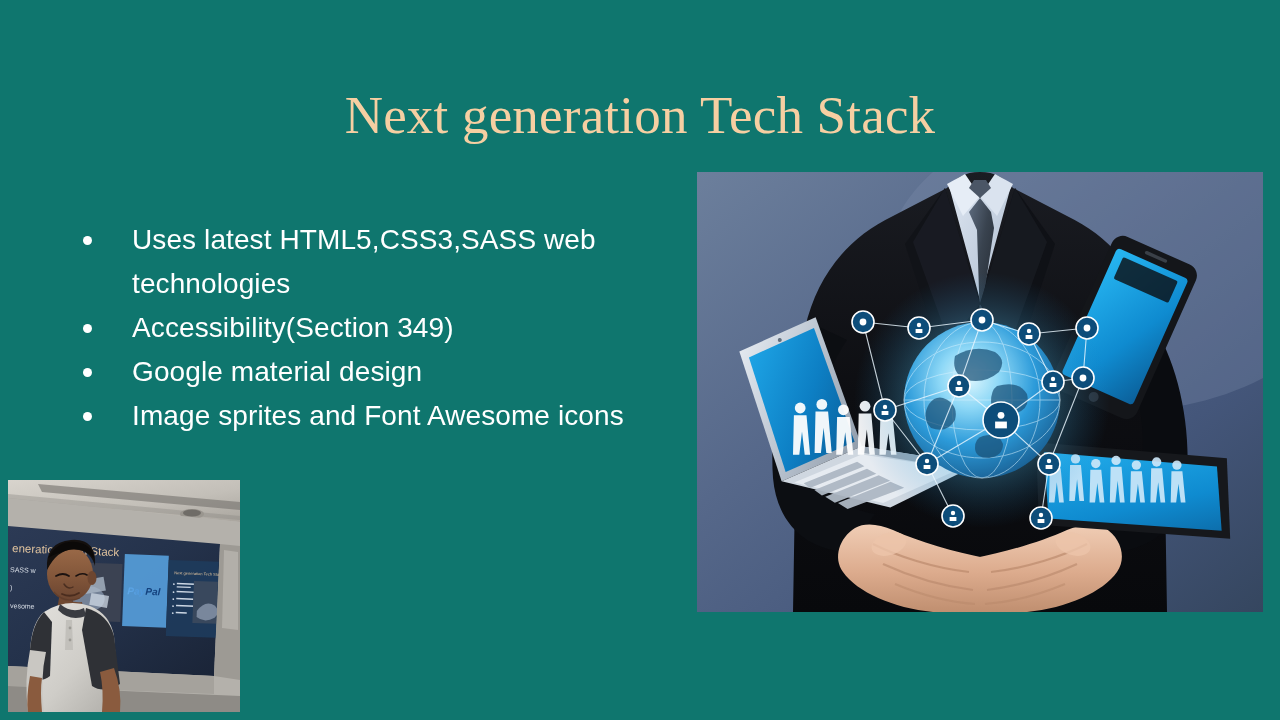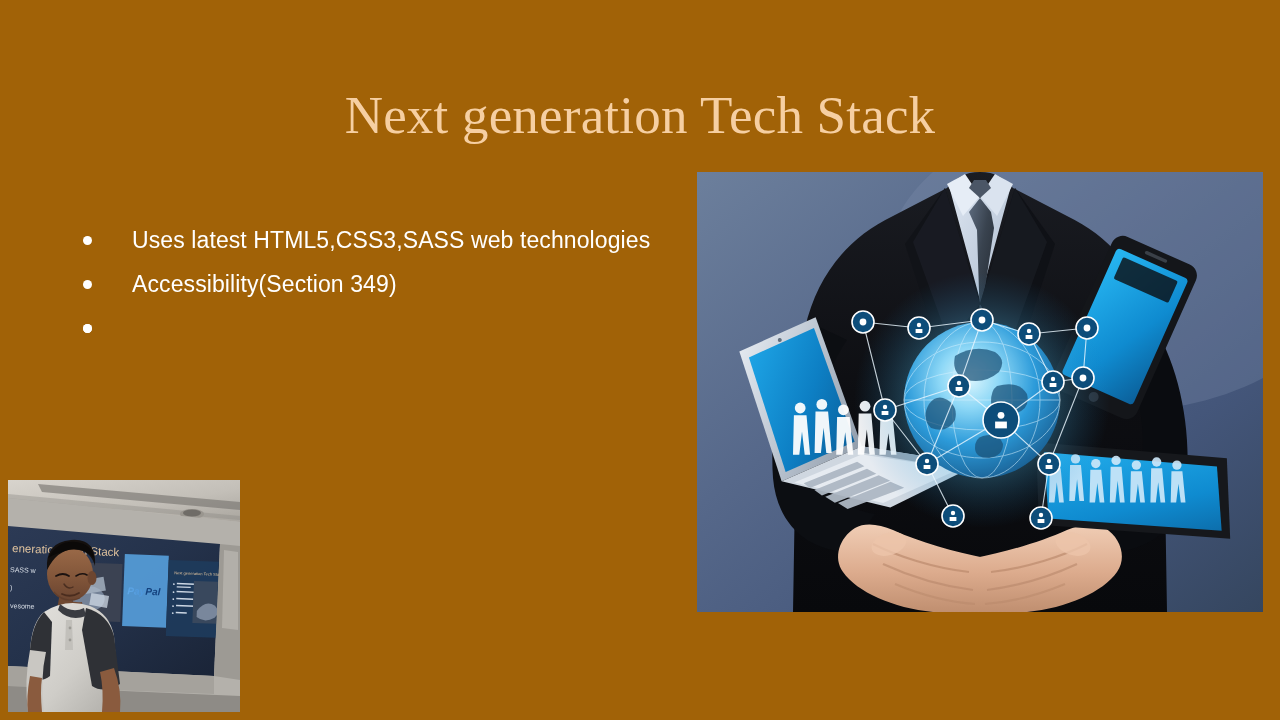--- a/index.html
+++ b/index.html
@@ -14,21 +14,21 @@
   body {
     background: #01436f;
     font-family: "Liberation Sans", sans-serif;
     position: relative;
   }
 
   
   .slide {
     position: absolute;
     inset: 0;
-    background: #a16207;
+    background: #0f766e;
   }
 
   
   .slide-title {
     position: absolute;
     left: 0;
     right: 0;
     top: 84px;
     text-align: center;
     font-family: "Liberation Serif", "DejaVu Serif", serif;
@@ -46,21 +46,21 @@
     top: 218px;
     width: 620px;
     list-style: none;
   }
 
   .bullet-item {
     position: relative;
     padding-left: 58px;
     margin-bottom: 0;
     color: #ffffff;
-    font-size: 23px;
+    font-size: 28px;
     line-height: 44px;
     font-weight: 400;
     letter-spacing: 0.1px;
   }
 
   .bullet-dot {
     position: absolute;
     left: 9px;
     top: 18px;
     width: 9px;
@@ -106,23 +106,25 @@
     <li class="bullet-item">
       <span class="bullet-dot"></span>
       <span>Uses latest HTML5,CSS3,SASS web technologies</span>
     </li>
     <li class="bullet-item">
       <span class="bullet-dot"></span>
       <span>Accessibility(Section 349)</span>
     </li>
     <li class="bullet-item">
       <span class="bullet-dot"></span>
+      <span>Google material design</span>
     </li>
     <li class="bullet-item">
       <span class="bullet-dot"></span>
+      <span>Image sprites and Font Awesome icons</span>
     </li>
   </ul>
 
   <div class="tech-photo">
     <svg viewBox="0 0 566 440" preserveAspectRatio="xMidYMid slice" aria-hidden="true">
       <defs>
         <linearGradient id="bgWall" x1="0" y1="0" x2="1" y2="1">
           <stop offset="0%" stop-color="#6c7f9c"></stop>
           <stop offset="38%" stop-color="#56688a"></stop>
           <stop offset="72%" stop-color="#44567a"></stop>

